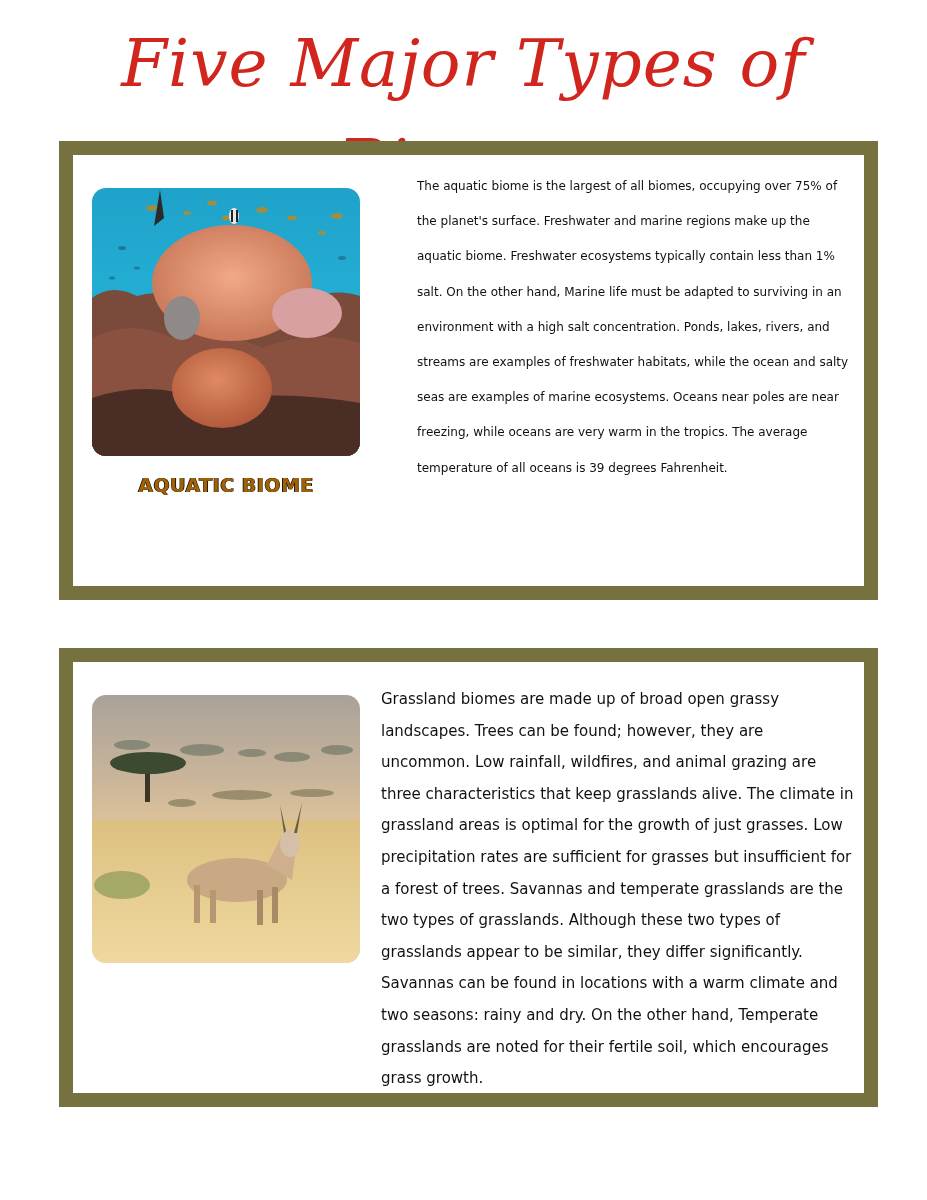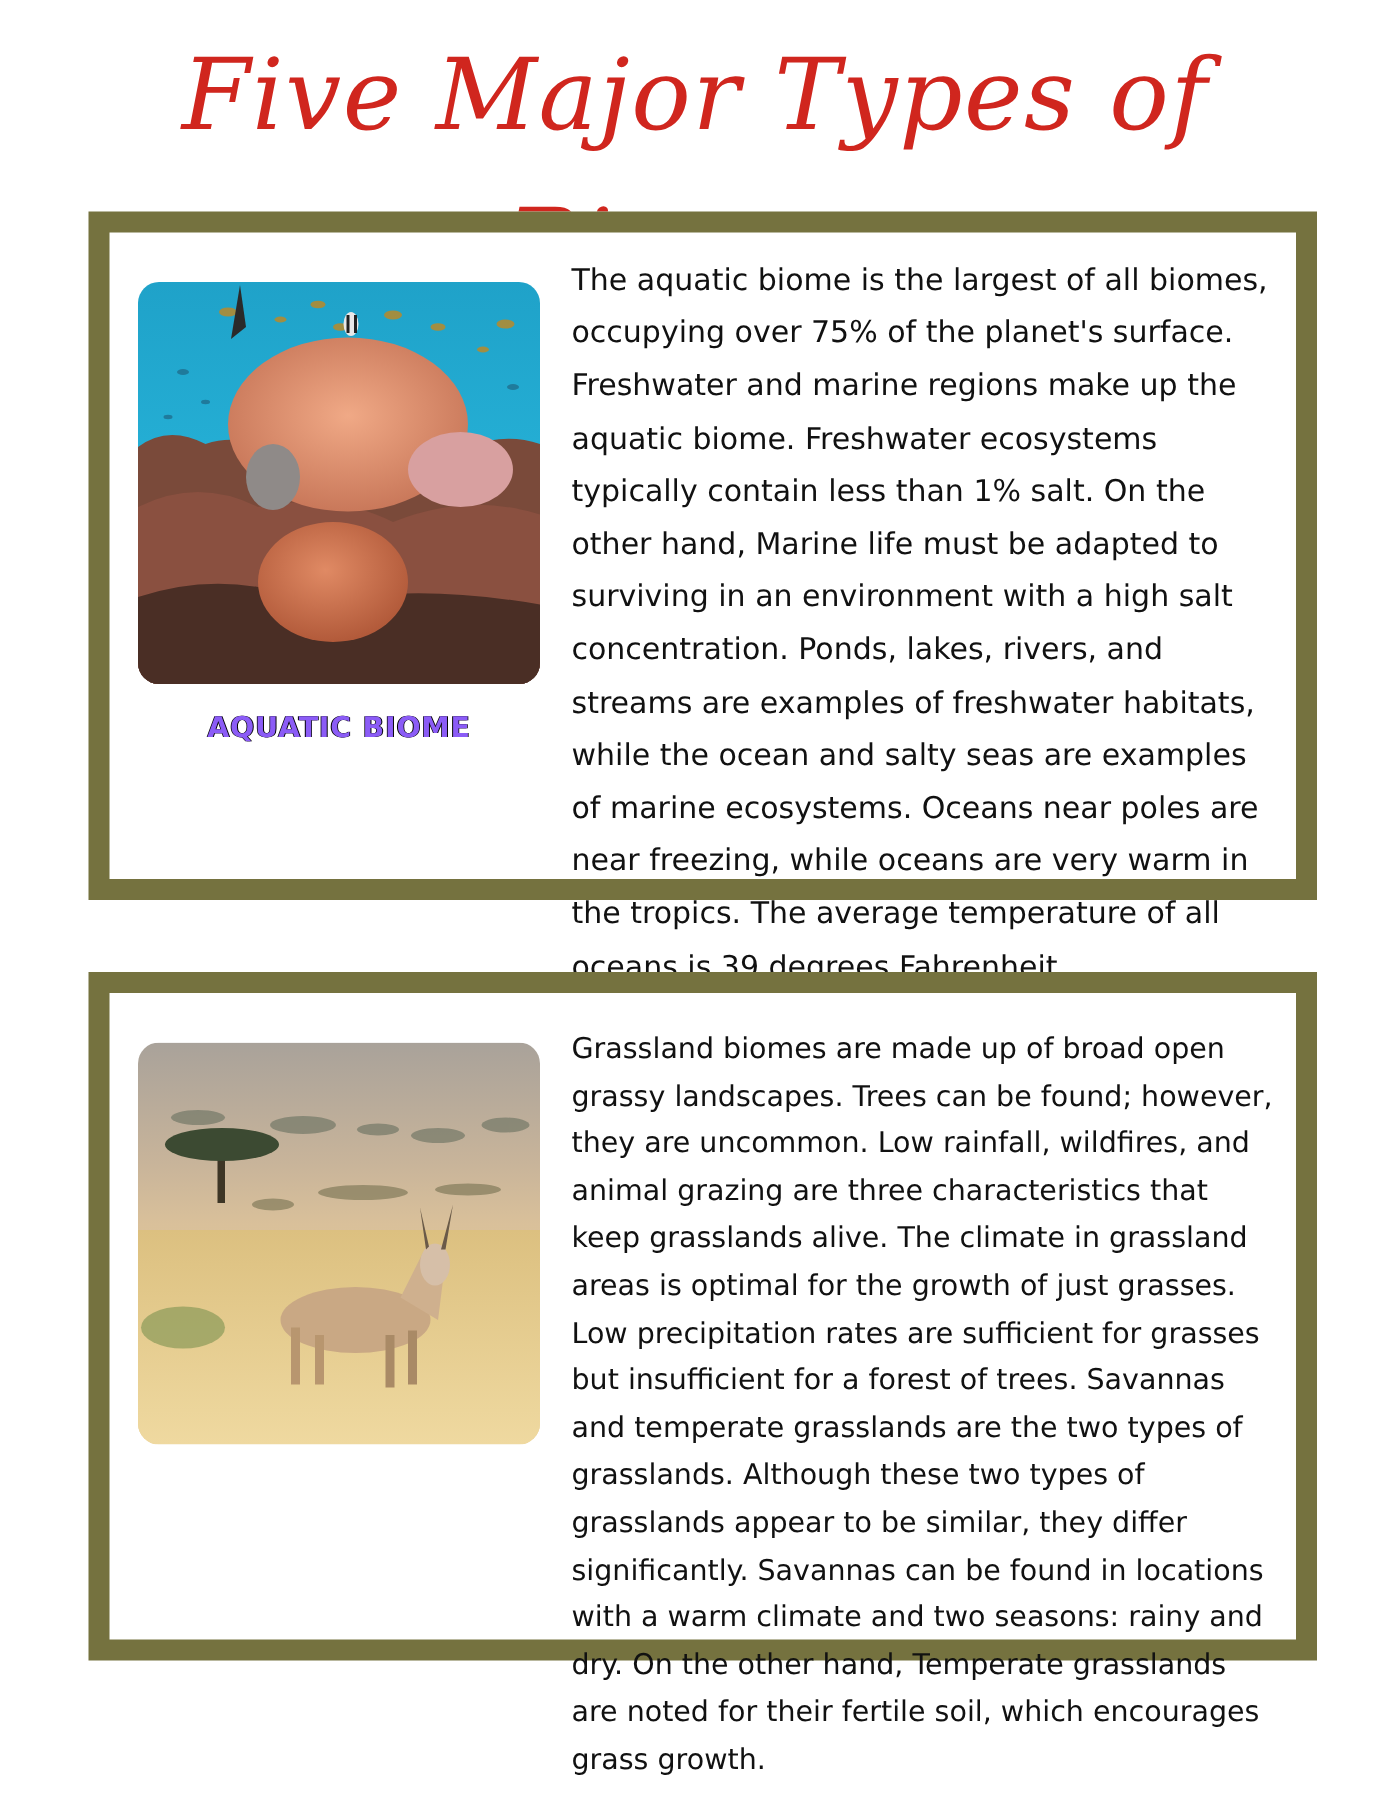--- a/index.html
+++ b/index.html
@@ -17,30 +17,30 @@
   .card.c2 { top: 648px; height: 431px; }
   .photo {
     position: absolute; left: 19px; width: 268px; height: 268px; border-radius: 14px; overflow: hidden;
   }
   .c1 .photo { top: 33px; }
   .c2 .photo { top: 33px; }
   .photo svg { width: 100%; height: 100%; display: block; }
   .caption {
     position: absolute; left: 19px; width: 268px; text-align: center;
     font-family: "DejaVu Sans", sans-serif; font-weight: bold; font-size: 19px;
-    letter-spacing: 0.5px; color: #8b5cf6;
+    letter-spacing: 0.5px; color: #a16207;
     text-shadow: 0.6px 0 0 #000, -0.6px 0 0 #000;
   }
   .c1 .caption { top: 319px; }
   .c2 .caption { top: 321px; }
   .text {
     position: absolute; left: 308px; right: 10px; top: 14px; color: #111;
   }
-  .c1 .text { font-size: 20px; line-height: 35.2px; }
-  .c2 .text { font-size: 19px; line-height: 31.6px; top: 22px; }
+  .c1 .text { font-size: 12px; line-height: 35.2px; margin-left: 36px; }
+  .c2 .text { font-size: 15px; line-height: 31.6px; top: 22px; }
 </style>
 </head>
 <body>
 
 <div class="title">Five Major Types of Biomes</div>
 
 <div class="card c1">
   <div class="photo">
     <svg viewBox="0 0 268 268" preserveAspectRatio="none">
       <defs>

